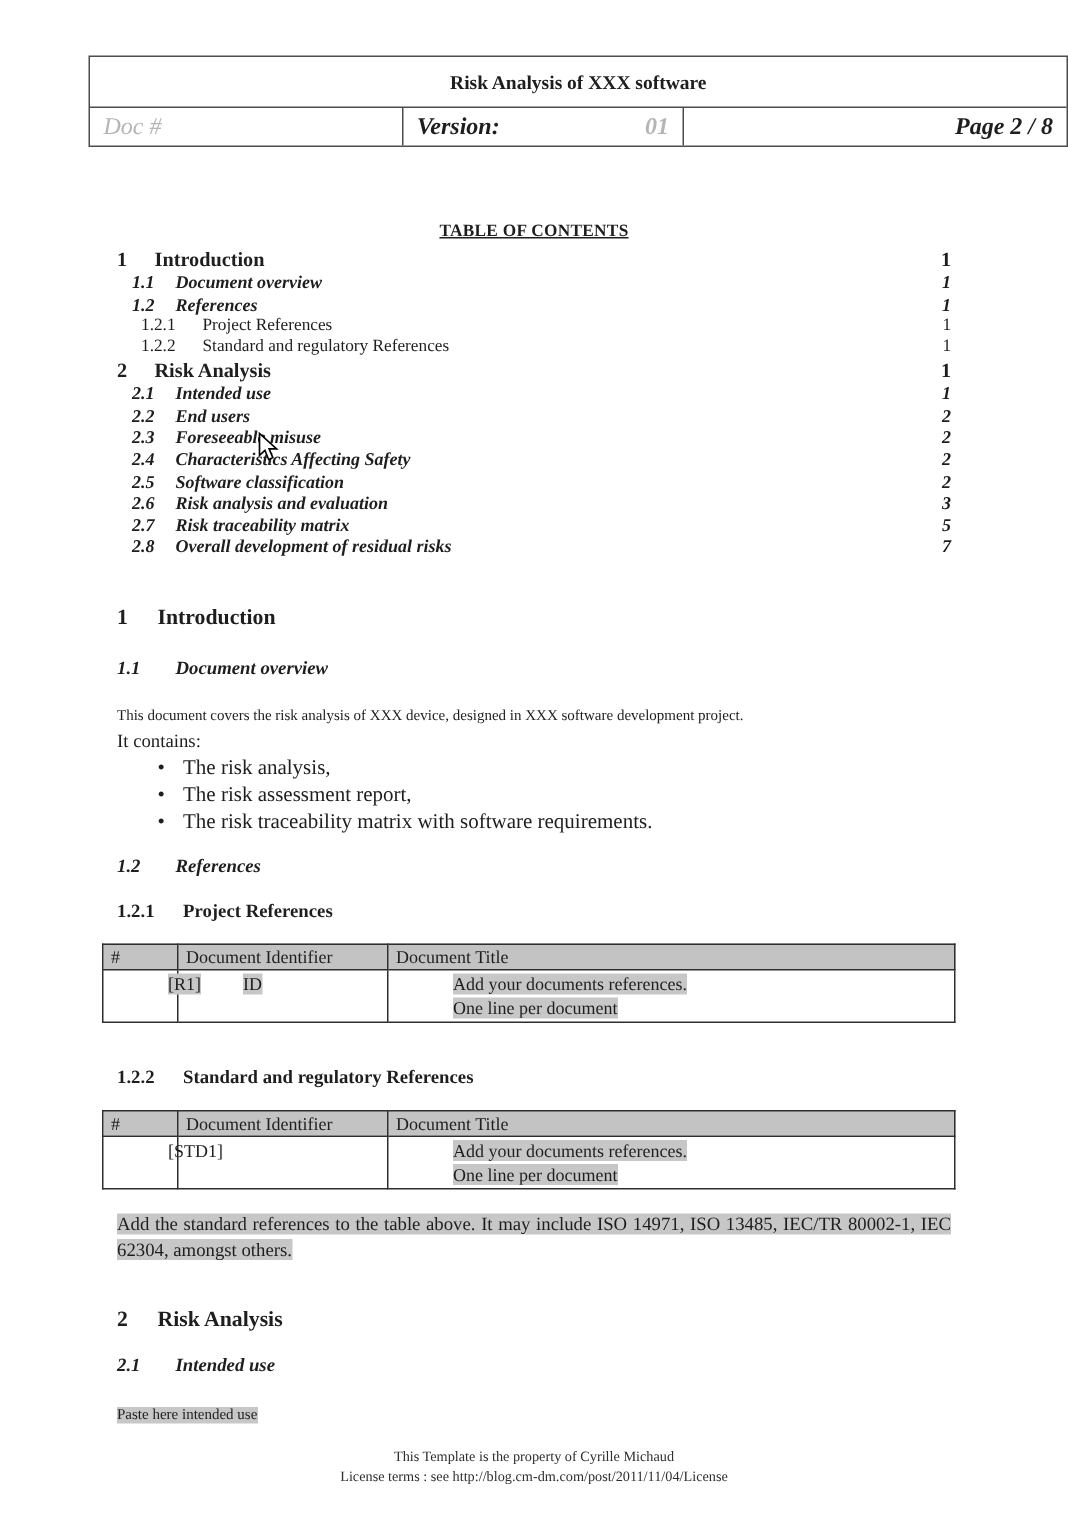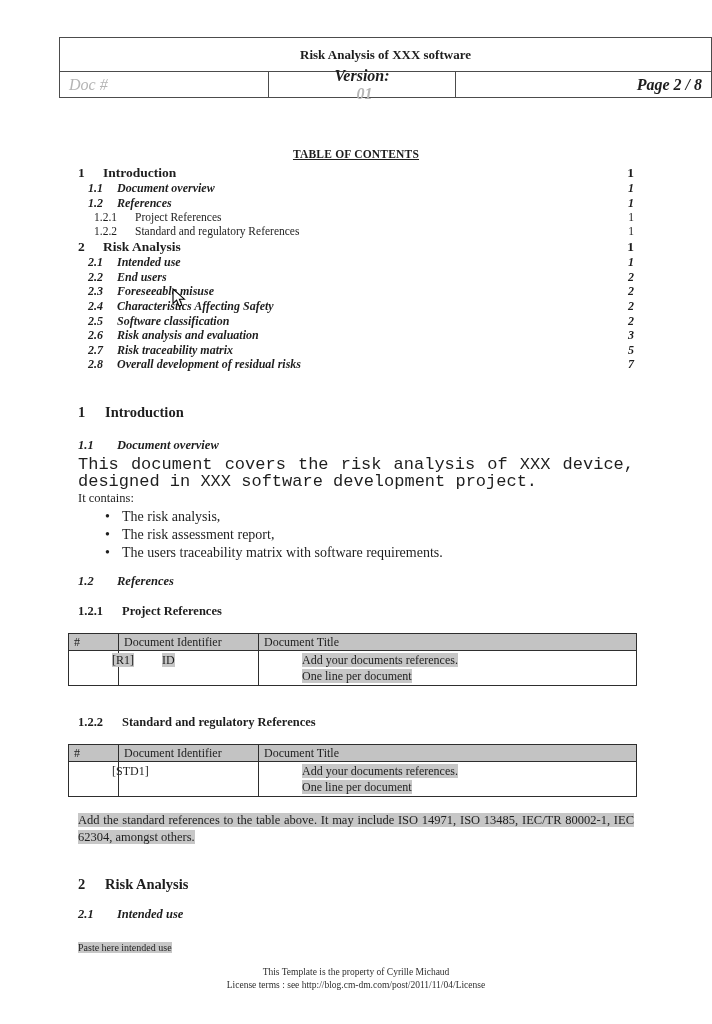--- a/index.html
+++ b/index.html
@@ -13,21 +13,21 @@
     position:absolute;left:59px;top:37px;width:653px;
     border:1px solid #4c4c4c;box-sizing:border-box;background:#fff;
   }
   .hdr-title{
     height:33px;display:flex;align-items:center;justify-content:center;
     font-weight:bold;font-size:13px;border-bottom:1px solid #4c4c4c;
   }
   .hdr-meta{display:flex;height:25px;font-size:16px;font-style:italic;}
   .hdr-cell{display:flex;align-items:center;box-sizing:border-box;padding:0 9px;}
   .hdr-doc{width:209px;color:#b5b5b5;border-right:1px solid #4c4c4c;}
-  .hdr-ver{width:187px;justify-content:center;border-right:1px solid #4c4c4c;font-weight:bold;flex-direction:column;}
+  .hdr-ver{width:187px;justify-content:space-between;border-right:1px solid #4c4c4c;font-weight:bold;}
   .hdr-ver .ver-val{color:#b5b5b5;margin-left:5px;}
   .hdr-page{flex:1;justify-content:flex-end;font-weight:bold;}
   
   .content{position:absolute;left:78px;top:148px;width:556px;}
   .toc-title{font-size:11.5px;font-weight:bold;text-decoration:underline;line-height:13px;margin-bottom:3px;letter-spacing:.2px;text-align:center;}
   .toc-row{display:flex;align-items:baseline;}
   .toc-num{flex:0 0 auto;}
   .toc-page{margin-left:auto;flex:0 0 auto;}
   .toc-l1{font-size:13.5px;font-weight:bold;line-height:17px;}
   .toc-l1 .toc-num{width:25px;}
@@ -37,21 +37,21 @@
   .toc-l3 .toc-num{width:41px;}
   
   .h1{display:flex;font-size:14.5px;font-weight:bold;line-height:18px;}
   .h1 .h-num{width:27px;flex:0 0 auto;}
   .h2{display:flex;font-size:12.5px;font-weight:bold;font-style:italic;line-height:15px;}
   .h2 .h-num{width:39px;flex:0 0 auto;}
   .h3{display:flex;font-size:12.5px;font-weight:bold;line-height:16px;}
   .h3 .h-num{width:44px;flex:0 0 auto;}
   .mt-h1-intro{margin-top:31px;}
   .mt-h2-overview{margin-top:17px;}
-  .body-text{font-size:17px;line-height:17px;text-align:justify;margin-top:3px;font-family:Liberation Mono, monospace;}
+  .body-text{font-size:10px;line-height:17px;text-align:justify;margin-top:16px;}
   .plain-line{font-size:12.5px;line-height:17px;}
   .bullets{margin:1px 0 0 0;padding:0;list-style:none;}
   .bullets li{position:relative;padding-left:44px;line-height:18px;font-size:14px;}
   .bullets li::before{content:"\2022";position:absolute;left:27px;top:0;}
   .mt-h2-refs{margin-top:12px;}
   .mt-h3-proj{margin-top:14px;}
   .mt-h3-std{margin-top:28px;}
   
   .ref-table{
     border-collapse:collapse;table-layout:fixed;
@@ -179,21 +179,21 @@
     <span class="h-num">1.1</span>
     <span>Document overview</span>
   </div>
 
   <div class="body-text">This document covers the risk analysis of XXX device, designed in XXX software development project.</div>
   <div class="plain-line">It contains:</div>
 
   <ul class="bullets">
     <li>The risk analysis,</li>
     <li>The risk assessment report,</li>
-    <li>The users traceability matrix with software requirements.</li>
+    <li>The risk traceability matrix with software requirements.</li>
   </ul>
 
   <div class="h2 mt-h2-refs">
     <span class="h-num">1.2</span>
     <span>References</span>
   </div>
 
   <div class="h3 mt-h3-proj">
     <span class="h-num">1.2.1</span>
     <span>Project References</span>

